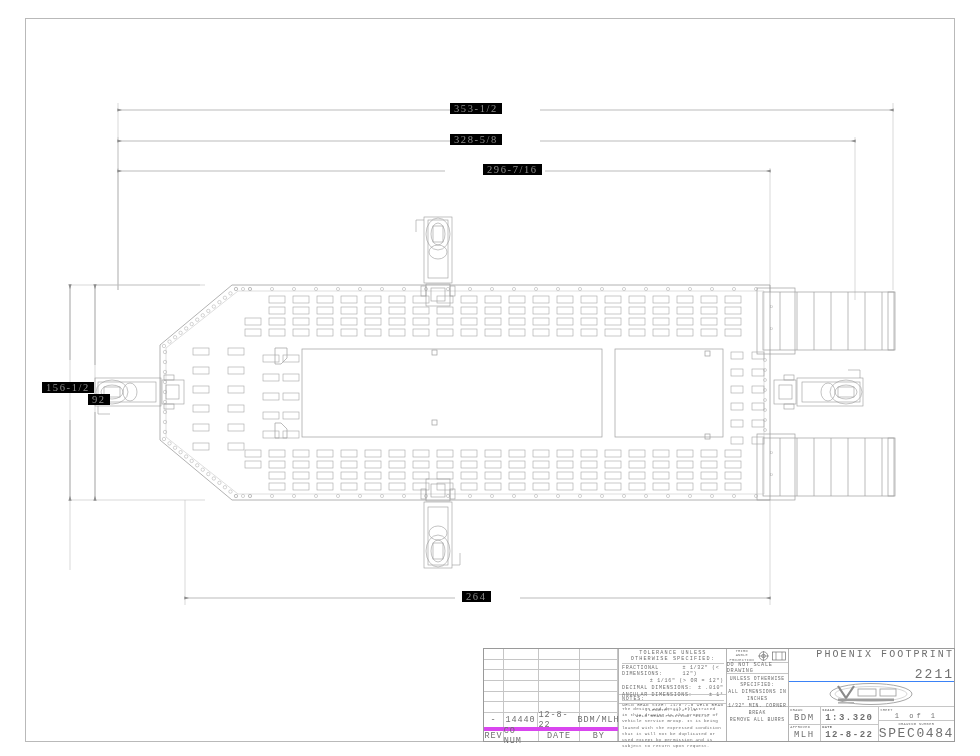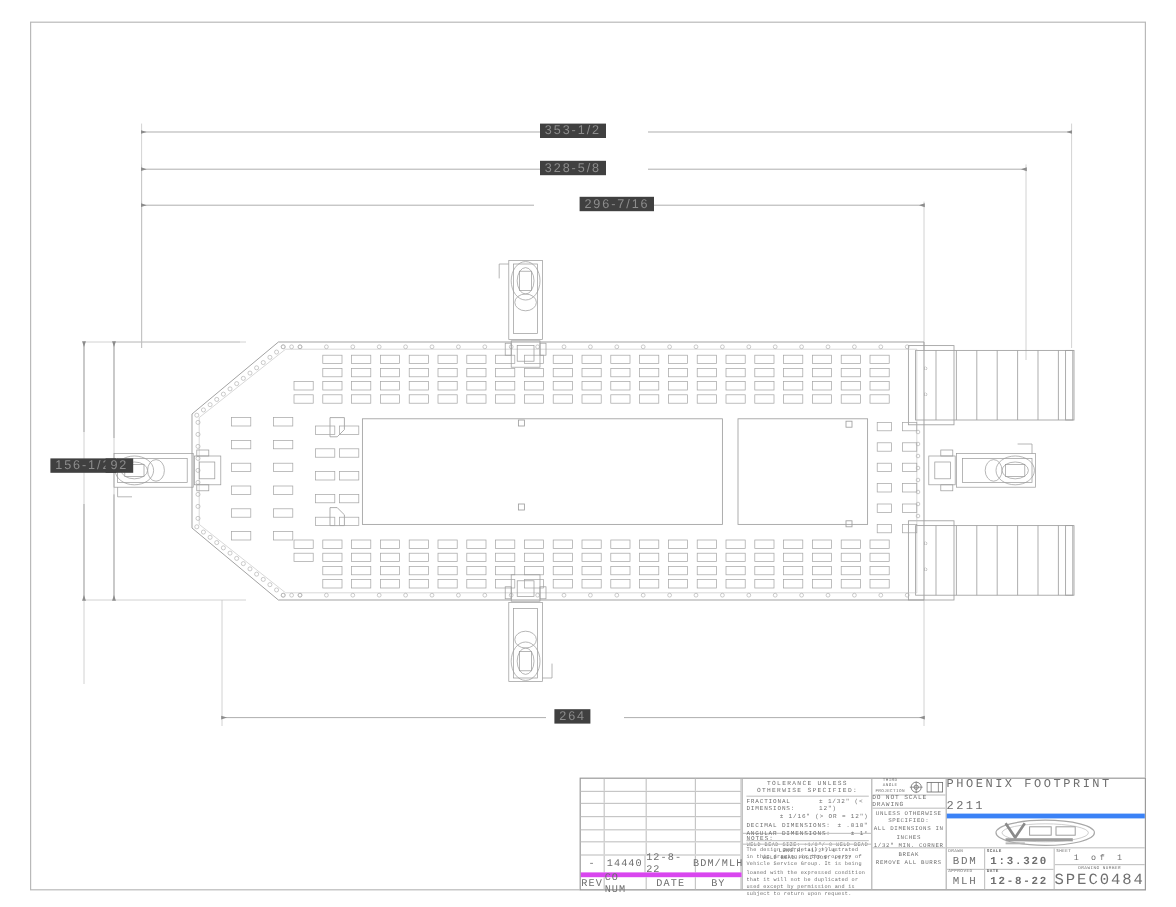--- a/index.html
+++ b/index.html
@@ -17,25 +17,25 @@
   }
   .border-outer {
     position: absolute;
     left: 25px; top: 18px;
     width: 930px; height: 724px;
     border: 1.4px solid #b9b9b9;
   }
   .dwg-svg { position: absolute; left: 0; top: 0; }
   .dim-label {
     position: absolute;
-    font-family: Liberation Sans, sans-serif;
+    font-family: Liberation Serif, serif;
     font-size: 10.5px;
     letter-spacing: 1.6px;
     color: #8c8c8c;
-    background: #404040;
+    background: #000000;
     padding: 0 4px;
     white-space: nowrap;
   }
   
   #title-block {
     position: absolute;
     left: 483px; top: 648px;
     width: 472px; height: 94px;
     border: 1.1px solid #9a9a9a;
     display: flex;
@@ -85,24 +85,24 @@
   #donotscale { height: 11px; border-bottom: 1px solid #c6c6c6;
                 font-size: 5.2px; letter-spacing: 0.7px;
                 display:flex; align-items:center; justify-content:center; }
   #uos-box { height: 33px; border-bottom: 1px solid #c6c6c6;
              font-size: 4.8px; letter-spacing: 0.55px; line-height: 1.45;
              text-align: center; padding-top: 1.5px; }
   #std-fill { flex: 1; }
   
   #name-col { flex: 1; display: flex; flex-direction: column; }
   #part-name { height: 33px; display: flex; flex-direction: column;
-               align-items: flex-start; justify-content: center;
-               border-bottom: 4px solid #3b82f6; }
+               align-items: flex-end; justify-content: center;
+               border-bottom: 1px solid #3b82f6; }
   #part-name .pn1 { font-size: 10px; letter-spacing: 2.1px; }
-  #part-name .pn2 { font-size: 10px; letter-spacing: 2px; margin-top: 7px; }
+  #part-name .pn2 { font-size: 13px; letter-spacing: 2px; margin-top: 7px; }
   #logo-box { height: 28px; border-bottom: 1px solid #c6c6c6;
               display: flex; align-items: center; justify-content: center; }
   #meta-grid { flex: 1; display: flex; }
   .meta-col { display: flex; flex-direction: column; border-right:1px solid #c6c6c6;}
   .meta-cell { flex: 1; position: relative; border-bottom: 1px solid #c6c6c6;
                display: flex; align-items: flex-end; justify-content: center;
                padding-bottom: 1px; }
   .meta-cell:last-child { border-bottom: none; }
   .mc-lab { position: absolute; left: 1.5px; top: 0.5px;
             font-size: 3.6px; letter-spacing: 0.35px; }
@@ -580,21 +580,21 @@
         <line x1="-22" y1="-42" x2="-14" y2="-42"></line>
         <line x1="-22" y1="-42" x2="-22" y2="-30"></line>
       </g>
     </g>
   </svg>
 
   <div class="dim-label" style="left:450px; top:103px;">353-1/2</div>
   <div class="dim-label" style="left:450px; top:134px;">328-5/8</div>
   <div class="dim-label" style="left:447px; top:164px;margin-left:36px;">296-7/16</div>
   <div class="dim-label" style="left:42px; top:382px;">156-1/2</div>
-  <div class="dim-label" style="left:88px; top:382px;">92</div>
+  <div class="dim-label" style="left:88px; top:394px;">92</div>
   <div class="dim-label" style="left:462px; top:591px;">264</div>
 
   <div id="title-block">
 
     <div id="rev-table" class="tb-cell">
       <div id="rev-blank">
         <div class="rv-row">
             <div class="rvc1"></div>
             <div class="rvc2"></div>
             <div class="rvc3"></div>

